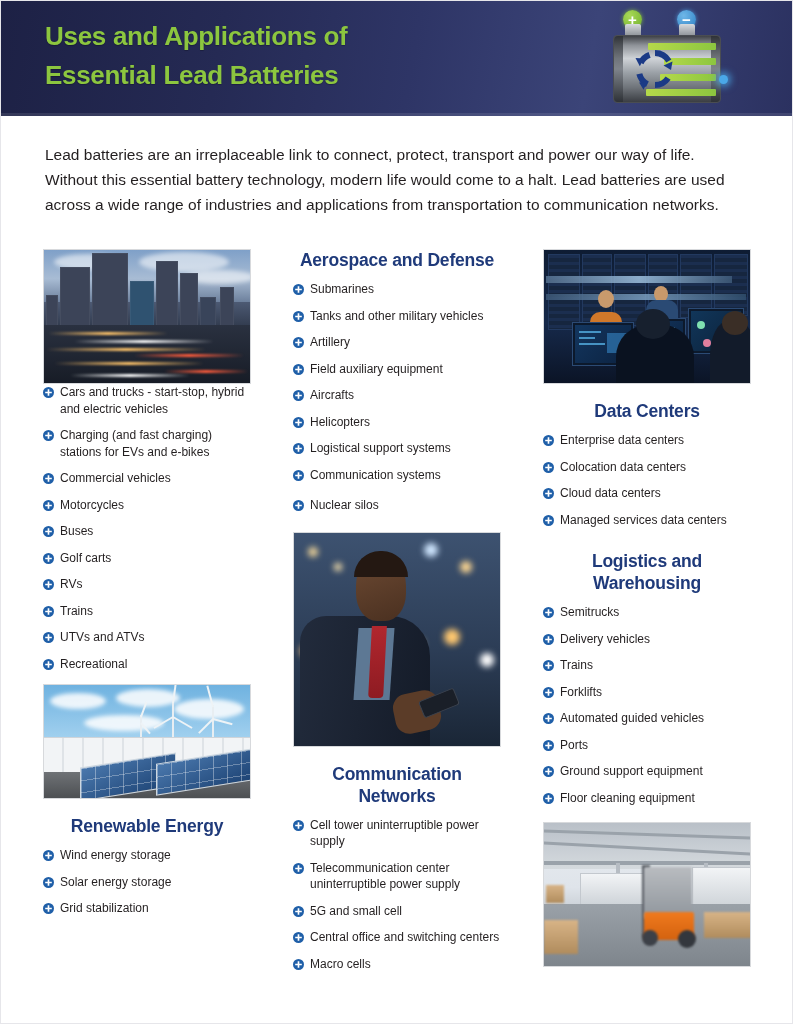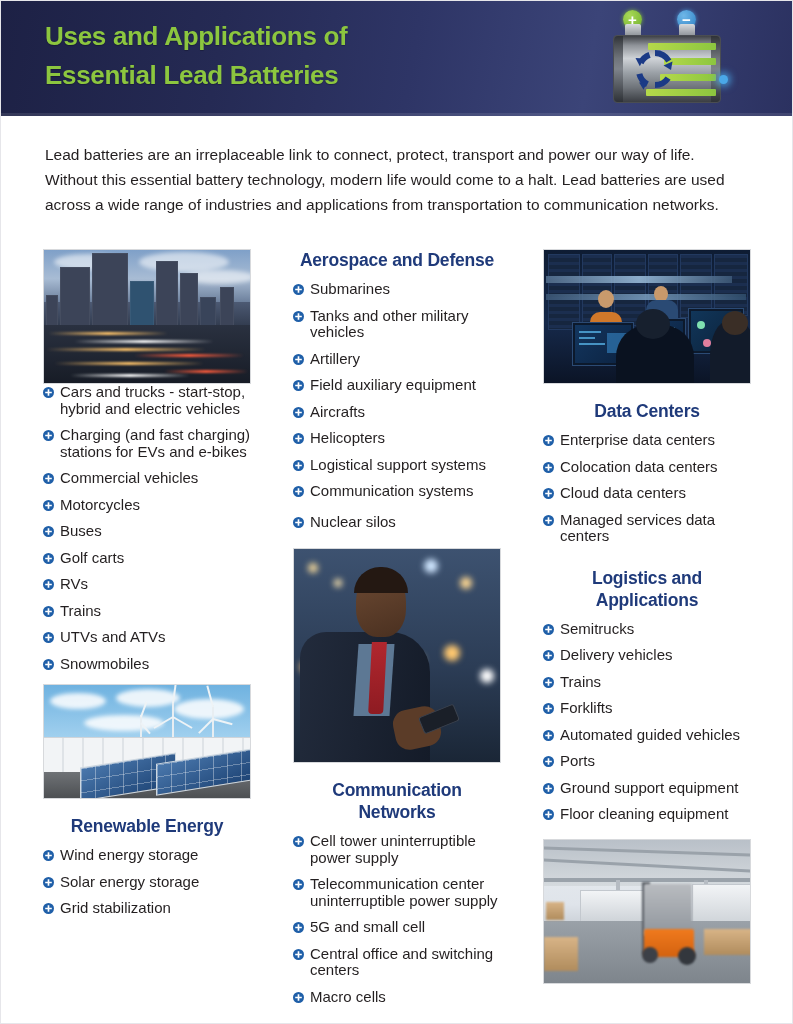--- a/index.html
+++ b/index.html
@@ -178,21 +178,21 @@
 
   ul.bullets {
     list-style: none;
     margin: 0;
     padding: 0;
   }
   ul.bullets li {
     position: relative;
     padding-left: 17px;
     margin-bottom: 10px;
-    font-size: 15px;
+    font-size: 12px;
     line-height: 16.5px;
     color: #231f20;
   }
   ul.bullets li .bullet-icon {
     position: absolute;
     left: 0;
     top: 3px;
     width: 11px;
     height: 11px;
   }
@@ -380,21 +380,21 @@
               <circle cx="6" cy="6" r="6" fill="#1F5FA8"></circle>
               <path d="M5.1 2.4h1.8v2.7h2.7v1.8H6.9v2.7H5.1V6.9H2.4V5.1h2.7z" fill="#fff"></path>
             </svg>
           <span>UTVs and ATVs</span>
         </li>
         <li>
           <svg class="bullet-icon" viewBox="0 0 12 12">
               <circle cx="6" cy="6" r="6" fill="#1F5FA8"></circle>
               <path d="M5.1 2.4h1.8v2.7h2.7v1.8H6.9v2.7H5.1V6.9H2.4V5.1h2.7z" fill="#fff"></path>
             </svg>
-          <span>Snowmobiles</span>
+          <span>Recreational</span>
         </li>
       </ul>
 
       <div class="photo ph-solar" style="margin-top:12px;">
         <div class="sol-cloud" style="left:6px;   top:8px;  width:56px; height:16px;"></div>
         <div class="sol-cloud" style="left:72px;  top:4px;  width:64px; height:18px;"></div>
         <div class="sol-cloud" style="left:130px; top:14px; width:70px; height:20px;"></div>
         <div class="sol-cloud" style="left:40px;  top:30px; width:80px; height:16px;"></div>
         <div class="turbine-mast" style="left:128px; top:16px; height:44px;"></div>
         <div class="turbine-blade" style="left:128px; top:-6px; height:24px; transform: rotate(8deg);"></div>
@@ -636,21 +636,21 @@
         <li>
           <svg class="bullet-icon" viewBox="0 0 12 12">
               <circle cx="6" cy="6" r="6" fill="#1F5FA8"></circle>
               <path d="M5.1 2.4h1.8v2.7h2.7v1.8H6.9v2.7H5.1V6.9H2.4V5.1h2.7z" fill="#fff"></path>
             </svg>
           <span>Managed services data centers</span>
         </li>
       </ul>
 
       <h2 class="section-title" style="margin-top:22px;">Logistics and
-Applications</h2>
+Warehousing</h2>
       <ul class="bullets">
         <li>
           <svg class="bullet-icon" viewBox="0 0 12 12">
               <circle cx="6" cy="6" r="6" fill="#1F5FA8"></circle>
               <path d="M5.1 2.4h1.8v2.7h2.7v1.8H6.9v2.7H5.1V6.9H2.4V5.1h2.7z" fill="#fff"></path>
             </svg>
           <span>Semitrucks</span>
         </li>
         <li>
           <svg class="bullet-icon" viewBox="0 0 12 12">

